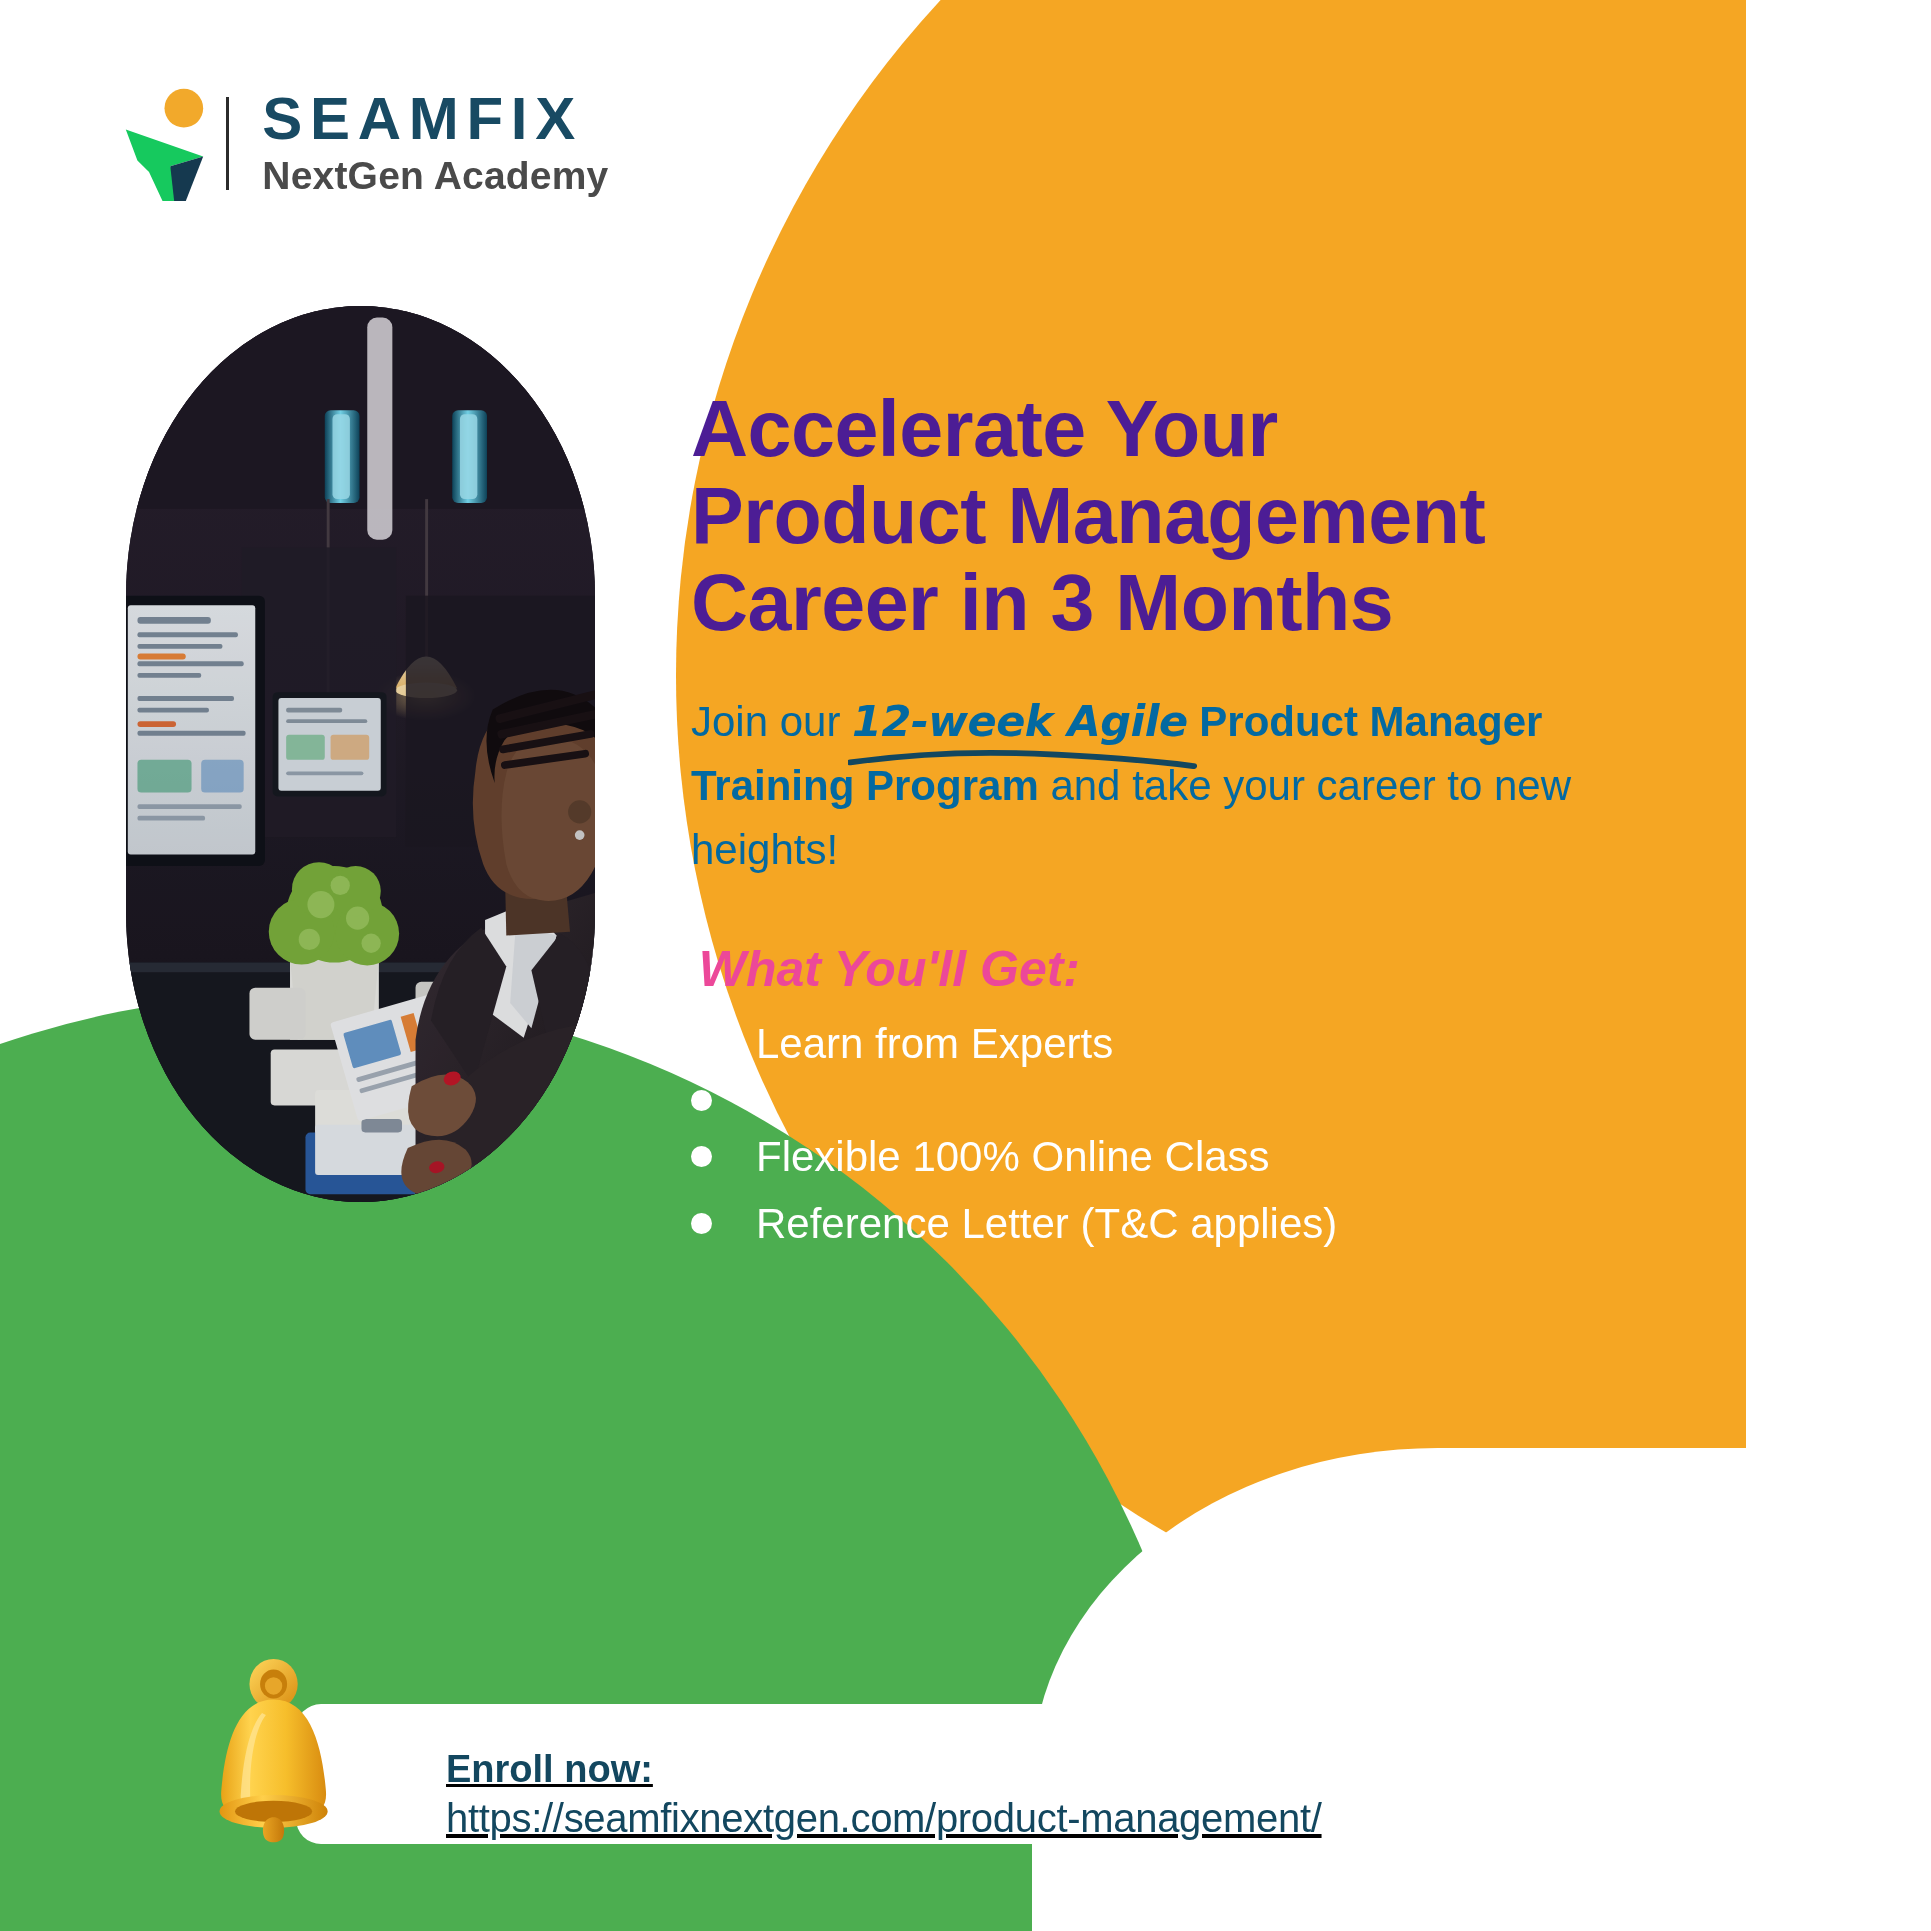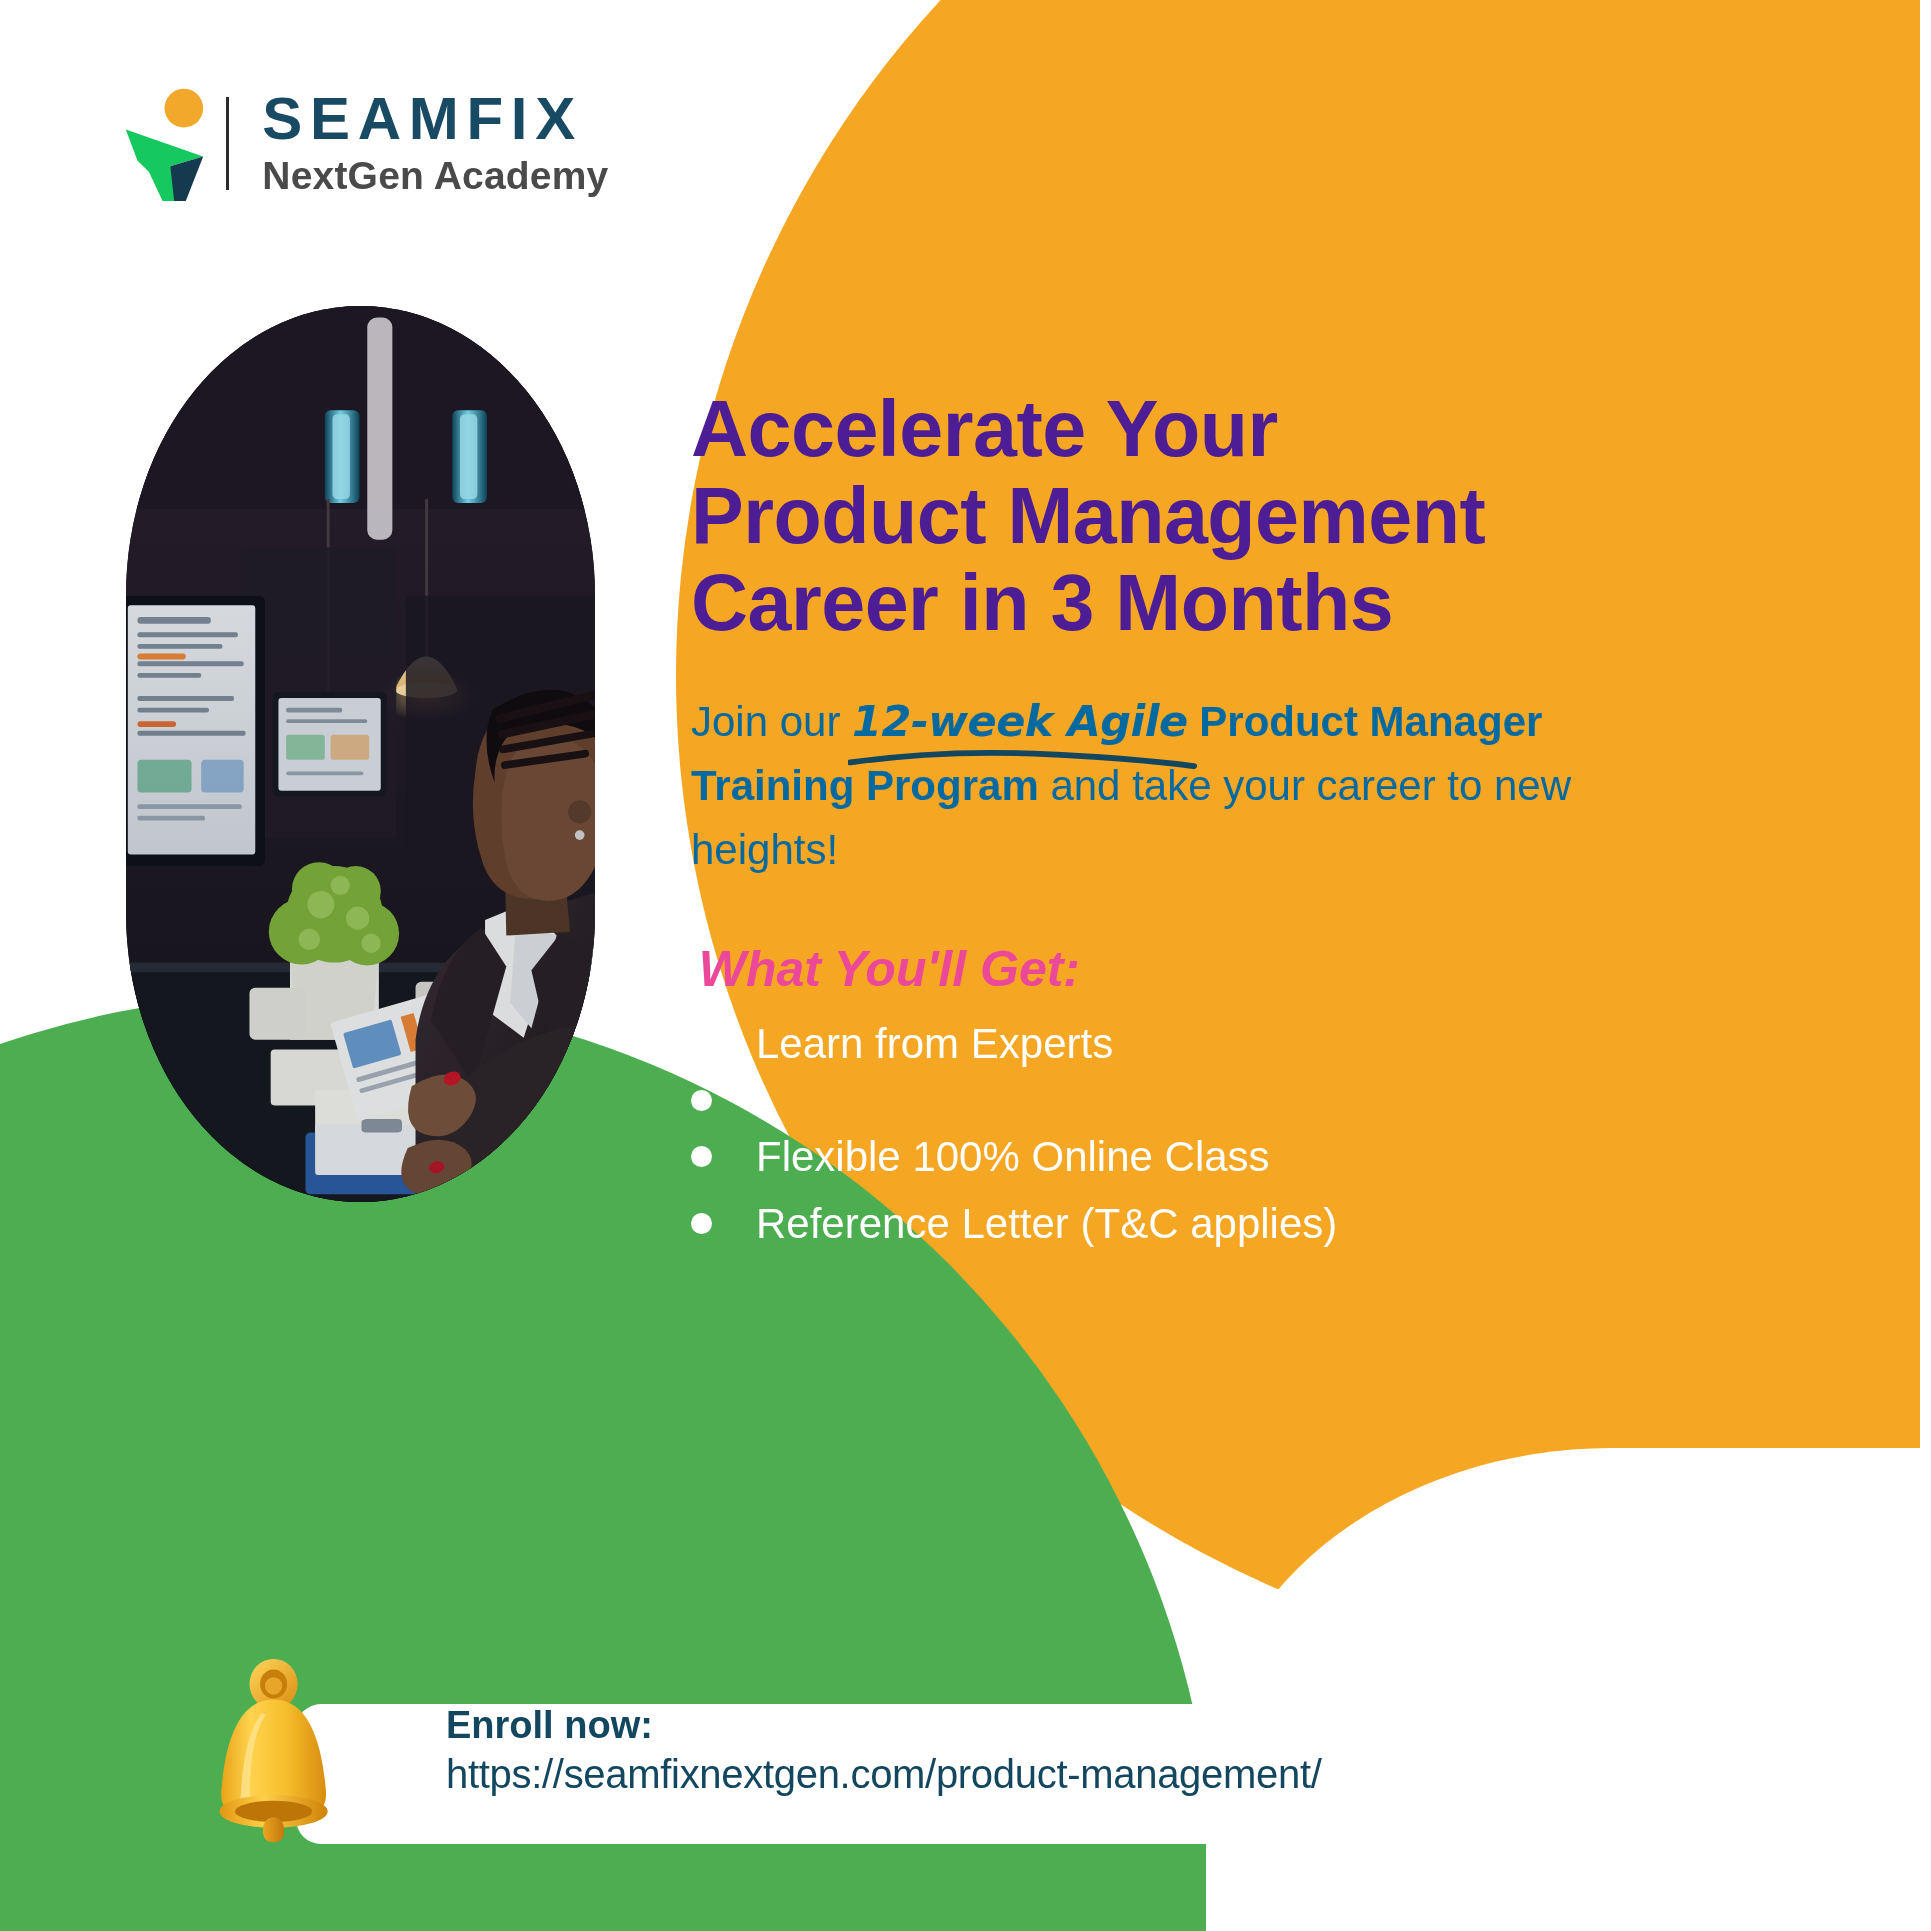--- a/index.html
+++ b/index.html
@@ -2,21 +2,21 @@
 <html><head>
 <meta charset="utf-8">
 <style>
   html,body{margin:0;padding:0;}
   body{
     width:1931px;height:1931px;
     background:#ffffff;
     font-family:"Liberation Sans", sans-serif;
     overflow:hidden;
   }
-  .poster{position:relative;width:1920px;height:1931px;overflow:hidden;background:#ffffff;}
+  .poster{position:relative;width:1746px;height:1931px;overflow:hidden;background:#ffffff;}
 
   
   .bg-layer{position:absolute;inset:0;overflow:hidden;}
   .blob-orange{
     position:absolute;
     left:676px;top:-319px;
     width:1989px;height:1989px;
     border-radius:50%;
     background:#F5A623;
   }
@@ -114,21 +114,21 @@
   .dot{
     width:21px;height:21px;border-radius:50%;
     background:#ffffff;flex:0 0 auto;margin-right:44px;
   }
 
   
   .enroll-bar{
     position:absolute;left:296px;top:1704px;
     width:1139px;height:140px;
     background:#ffffff;border-radius:25px;
-    z-index:40;display:flex;align-items:flex-start;
+    z-index:40;display:flex;align-items:flex-end;text-decoration:underline;
   }
   .enroll-text{margin-left:150px;}
   .enroll-label{
     font-size:38px;font-weight:bold;color:#13475F;line-height:1.15;
   }
   .enroll-url{
     font-size:40px;color:#13475F;line-height:1.3;letter-spacing:-0.3px;
   }
   .bell{
     position:absolute;left:206px;top:1657px;

